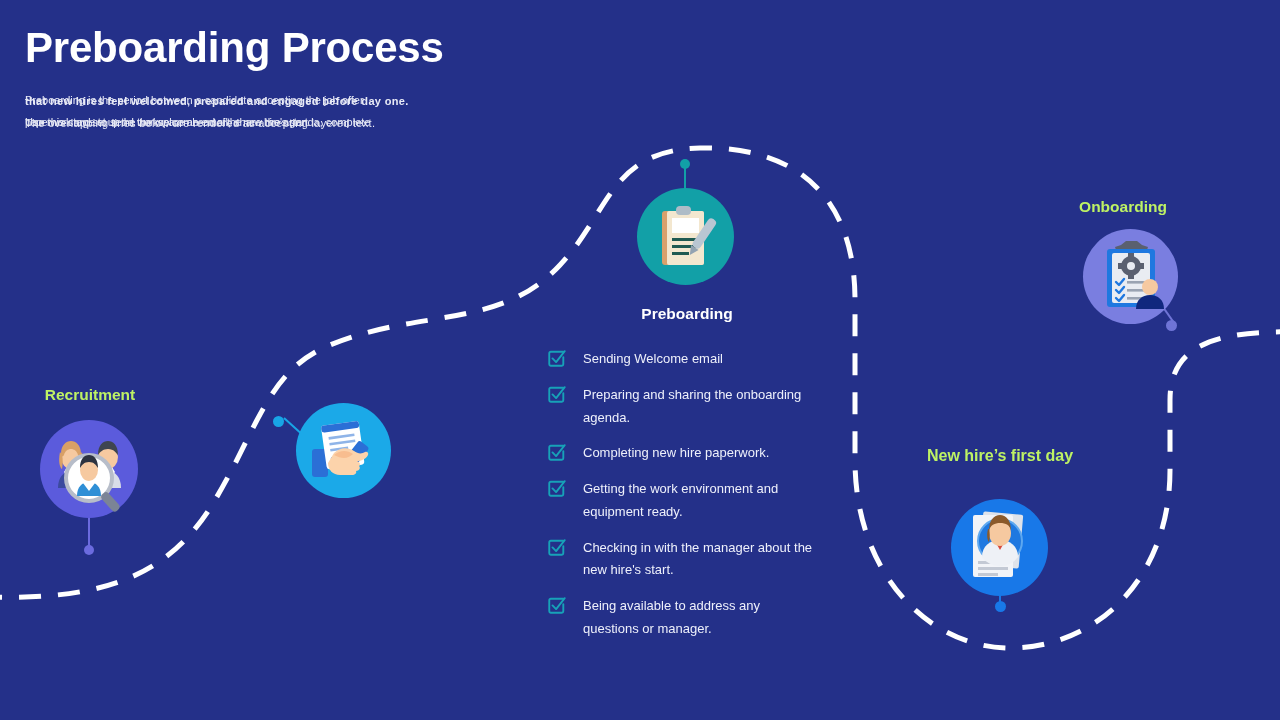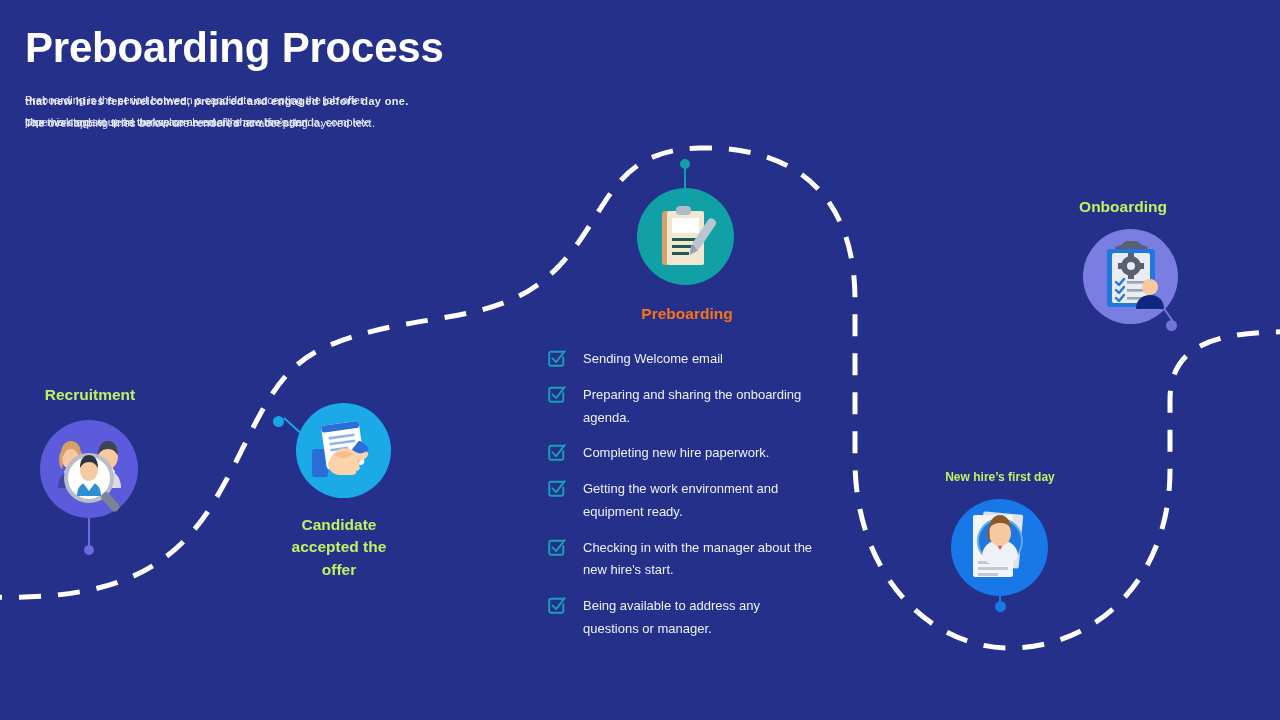--- a/index.html
+++ b/index.html
@@ -58,40 +58,40 @@
   #candidate-stem{left:283px;top:418px;width:2px;height:38px;background:#18a5e6;
                   transform-origin:top center;transform:rotate(-48deg);}
   #candidate-stem-dot{left:273px;top:416px;width:11px;height:11px;background:#18a5e6;}
 
   
   #preboarding-circle{left:637px;top:188px;width:97px;height:97px;background:#12a0a7;}
   #preboarding-stem{left:684px;top:165px;width:2px;height:28px;background:#12a0a7;}
   #preboarding-stem-dot{left:680px;top:159px;width:10px;height:10px;background:#12a0a7;}
   #preboarding-heading{
     position:absolute;left:587px;top:305px;width:200px;text-align:center;
-    font-size:15.5px;font-weight:bold;color:#f97316;
+    font-size:15.5px;font-weight:bold;color:#ffffff;
   }
   .check-list{position:absolute;left:548px;top:348px;width:268px;}
   .check-row{display:flex;align-items:flex-start;margin-bottom:13px;}
   .check-row:last-child{margin-bottom:0;}
   .cb{flex:0 0 auto;width:18px;height:18px;margin-right:17px;margin-top:1px;}
   .check-text{
     font-size:13px;color:#eef0fb;line-height:1.75;
     font-family:"Liberation Sans", sans-serif;
   }
 
   
   #onboarding-label{left:1050px;top:198px;width:146px;font-size:15.5px;}
   #onboarding-circle{left:1083px;top:229px;width:95px;height:95px;background:#7a7ee0;}
   #onboarding-stem{left:1157px;top:300px;width:2px;height:28px;
                    background:#6f74d6;transform-origin:top center;transform:rotate(-35deg);}
   #onboarding-stem-dot{left:1166px;top:320px;width:11px;height:11px;background:#6f74d6;}
 
   
-  #newhire-label{left:905px;top:470px;width:190px;font-size:12px;}
+  #newhire-label{left:905px;top:447px;width:190px;font-size:16px;}
   #newhire-circle{left:951px;top:499px;width:97px;height:97px;background:#1878e8;}
   #newhire-stem{left:999px;top:588px;width:2px;height:18px;background:#1878e8;}
   #newhire-stem-dot{left:995px;top:601px;width:11px;height:11px;background:#1878e8;}
 </style>
 </head>
 <body>
 
 <div class="stage">
 
   <svg class="path-layer" viewBox="0 0 1280 720" xmlns="http://www.w3.org/2000/svg">
@@ -162,23 +162,20 @@
         <rect x="26" y="24" width="26" height="2.6" fill="#8fb4e8"></rect>
         <rect x="26" y="30" width="26" height="2.6" fill="#8fb4e8"></rect>
         <rect x="26" y="36" width="18" height="2.6" fill="#8fb4e8"></rect>
         <path d="M26 46 c4-5 7 3 11-2 3-4 6 2 9 0" stroke="#2b6fd6" stroke-width="2.2" fill="none"></path>
       </g>
       <rect x="46" y="30" width="13" height="26" rx="3" fill="#2b6fd6" transform="rotate(38 52 43)"></rect>
       <path d="M30 42 c6-6 14-6 20-2 4 3 8 3 11 1 2-1 4 1 3 3 -2 4-7 6-11 6 3 1 4 4 2 5 2 2 0 5-3 5 1 2-1 4-4 4 H36 c-7 0-12-5-12-12 z" fill="#fcd3ab"></path>
       <path d="M30 44 c6-5 13-5 19-1 -4 4-10 6-19 1z" fill="#f8bd8f"></path>
     </svg>
   </div>
-  <div class="node-label" id="candidate-label">Candidate
-accepted the
-offer</div>
 
   <div class="stem-dot" id="preboarding-stem-dot"></div>
   <div class="stem" id="preboarding-stem"></div>
   <div class="circle" id="preboarding-circle">
     <svg width="76" height="76" viewBox="0 0 76 76">
       <rect x="14" y="12" width="42" height="54" rx="3" fill="#d8a06b"></rect>
       <rect x="19" y="12" width="37" height="54" rx="2" fill="#f3e7cf"></rect>
       <rect x="28" y="7" width="15" height="9" rx="4" fill="#aebcc7"></rect>
       <rect x="24" y="19" width="27" height="15" fill="#ffffff"></rect>
       <rect x="24" y="39" width="27" height="3" fill="#1f5a52"></rect>

